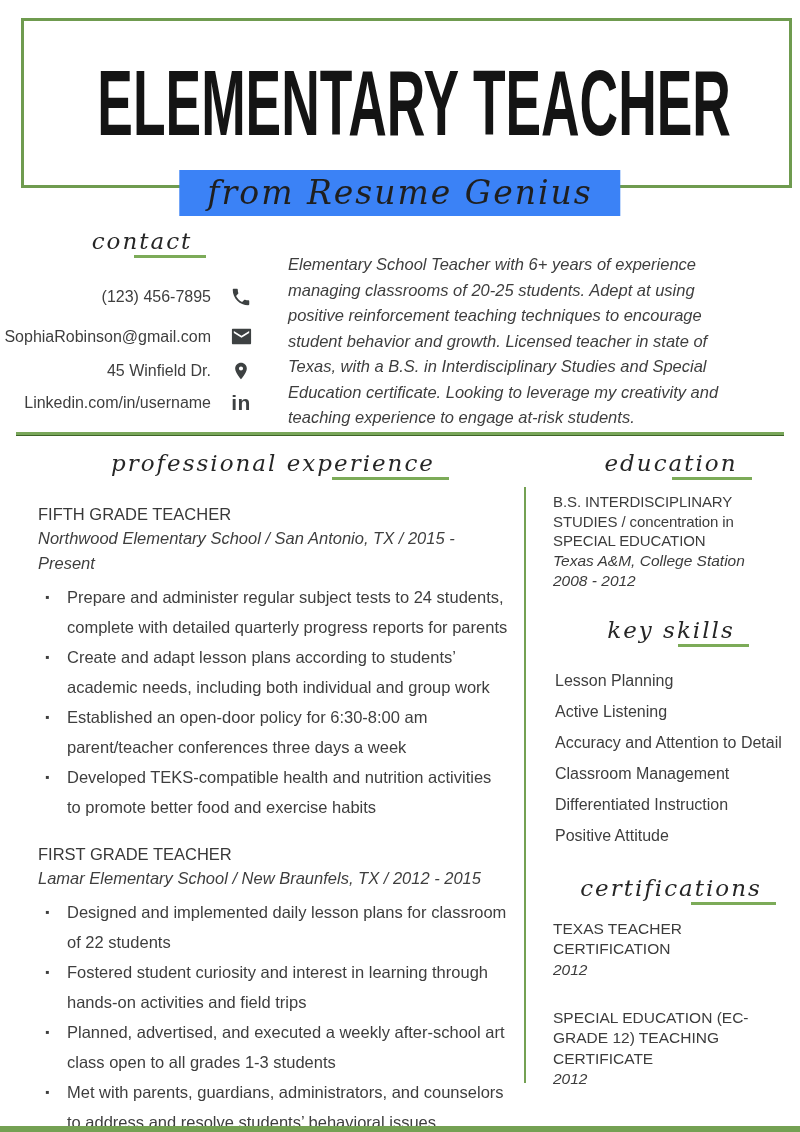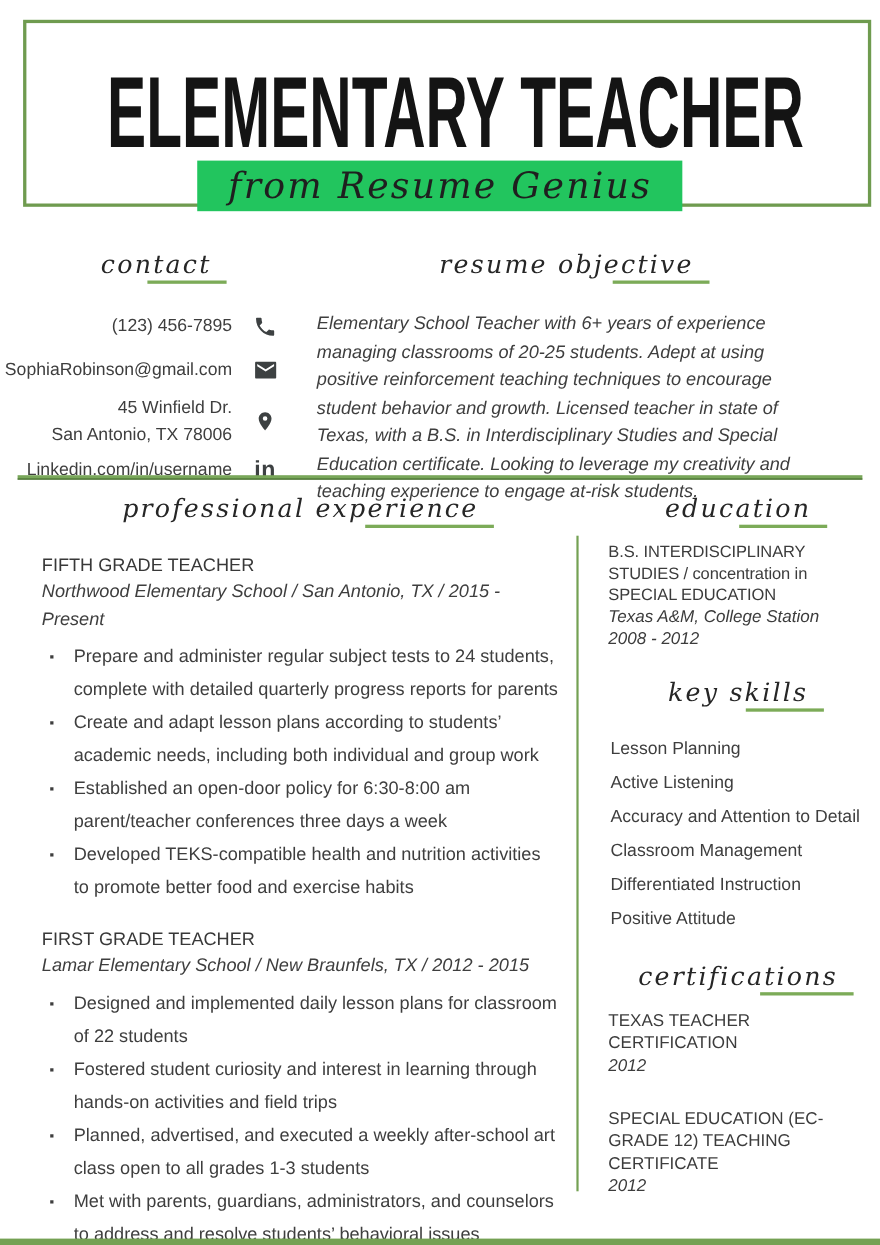--- a/index.html
+++ b/index.html
@@ -14,22 +14,22 @@
     position:absolute; left:21px; top:18px; width:749px; height:164px;
     border:3px solid #6f9b4f;
     display:flex; align-items:center; justify-content:center;padding-left:16px;
   }
   .main-title {
     font-weight:bold; font-size:92px; color:#141414; letter-spacing:0px;
     white-space:nowrap; transform:scaleX(0.58); transform-origin:center center;
     line-height:1;
   }
   .subtitle {
-    position:absolute; top:146px; left:50%; transform:translateX(-50%);
-    background:#22c55e; padding:0 28px; white-space:nowrap;
+    position:absolute; top:170px; left:50%; transform:translateX(-50%);
+    background:#3b82f6; padding:0 28px; white-space:nowrap;
     font-family:"DejaVu Serif", serif; font-style:italic;
     font-size:33px; color:#1f1f1f; letter-spacing:2px; line-height:1.4;
   }
 
   
   .sh-wrap { text-align:center; }
   .sh {
     position:relative; display:inline-block;
     font-family:"DejaVu Serif", serif; font-style:italic;
     font-size:23px; color:#262626; letter-spacing:2px; line-height:30px;
@@ -122,39 +122,37 @@
         <div class="c-text">SophiaRobinson@gmail.com</div>
         <span class="c-icon">
           <svg width="23" height="23" viewBox="0 0 24 24" fill="#3d4142">
               <path d="M21 4H3c-.55 0-1 .45-1 1v14c0 .55.45 1 1 1h18c.55 0 1-.45 1-1V5c0-.55-.45-1-1-1zm-1 4.25-8 5-8-5V6.2l8 5 8-5v2.05z"></path>
             </svg>
         </span>
       </div>
       <div class="c-row addr">
         <div class="c-text">
           <div>45 Winfield Dr.</div>
-          <div>San Antonio, TX 78006</div>
         </div>
         <span class="c-icon">
           <svg width="20" height="24" viewBox="0 0 24 24" fill="#3d4142">
               <path d="M12 2C8.13 2 5 5.13 5 9c0 5.25 7 13 7 13s7-7.75 7-13c0-3.87-3.13-7-7-7zm0 9.5A2.5 2.5 0 1 1 12 6.5a2.5 2.5 0 0 1 0 5z"></path>
             </svg>
         </span>
       </div>
       <div class="c-row li">
         <div class="c-text">Linkedin.com/in/username</div>
         <span class="c-icon">
           <span class="li-glyph">in</span>
         </span>
       </div>
     </div>
   </section>
 
   <section class="objective">
-    <div class="sh-wrap"><span class="sh" style="--uw:88px">resume objective</span></div>
     <p>Elementary School Teacher with 6+ years of experience managing classrooms of 20-25 students. Adept at using positive reinforcement teaching techniques to encourage student behavior and growth. Licensed teacher in state of Texas, with a B.S. in Interdisciplinary Studies and Special Education certificate. Looking to leverage my creativity and teaching experience to engage at-risk students.</p>
   </section>
 
   <div class="hr"></div>
 
   <div class="vline"></div>
 
   <section class="col-left">
     <div class="sh-wrap"><span class="sh" style="--uw:117px">professional experience</span></div>
 

